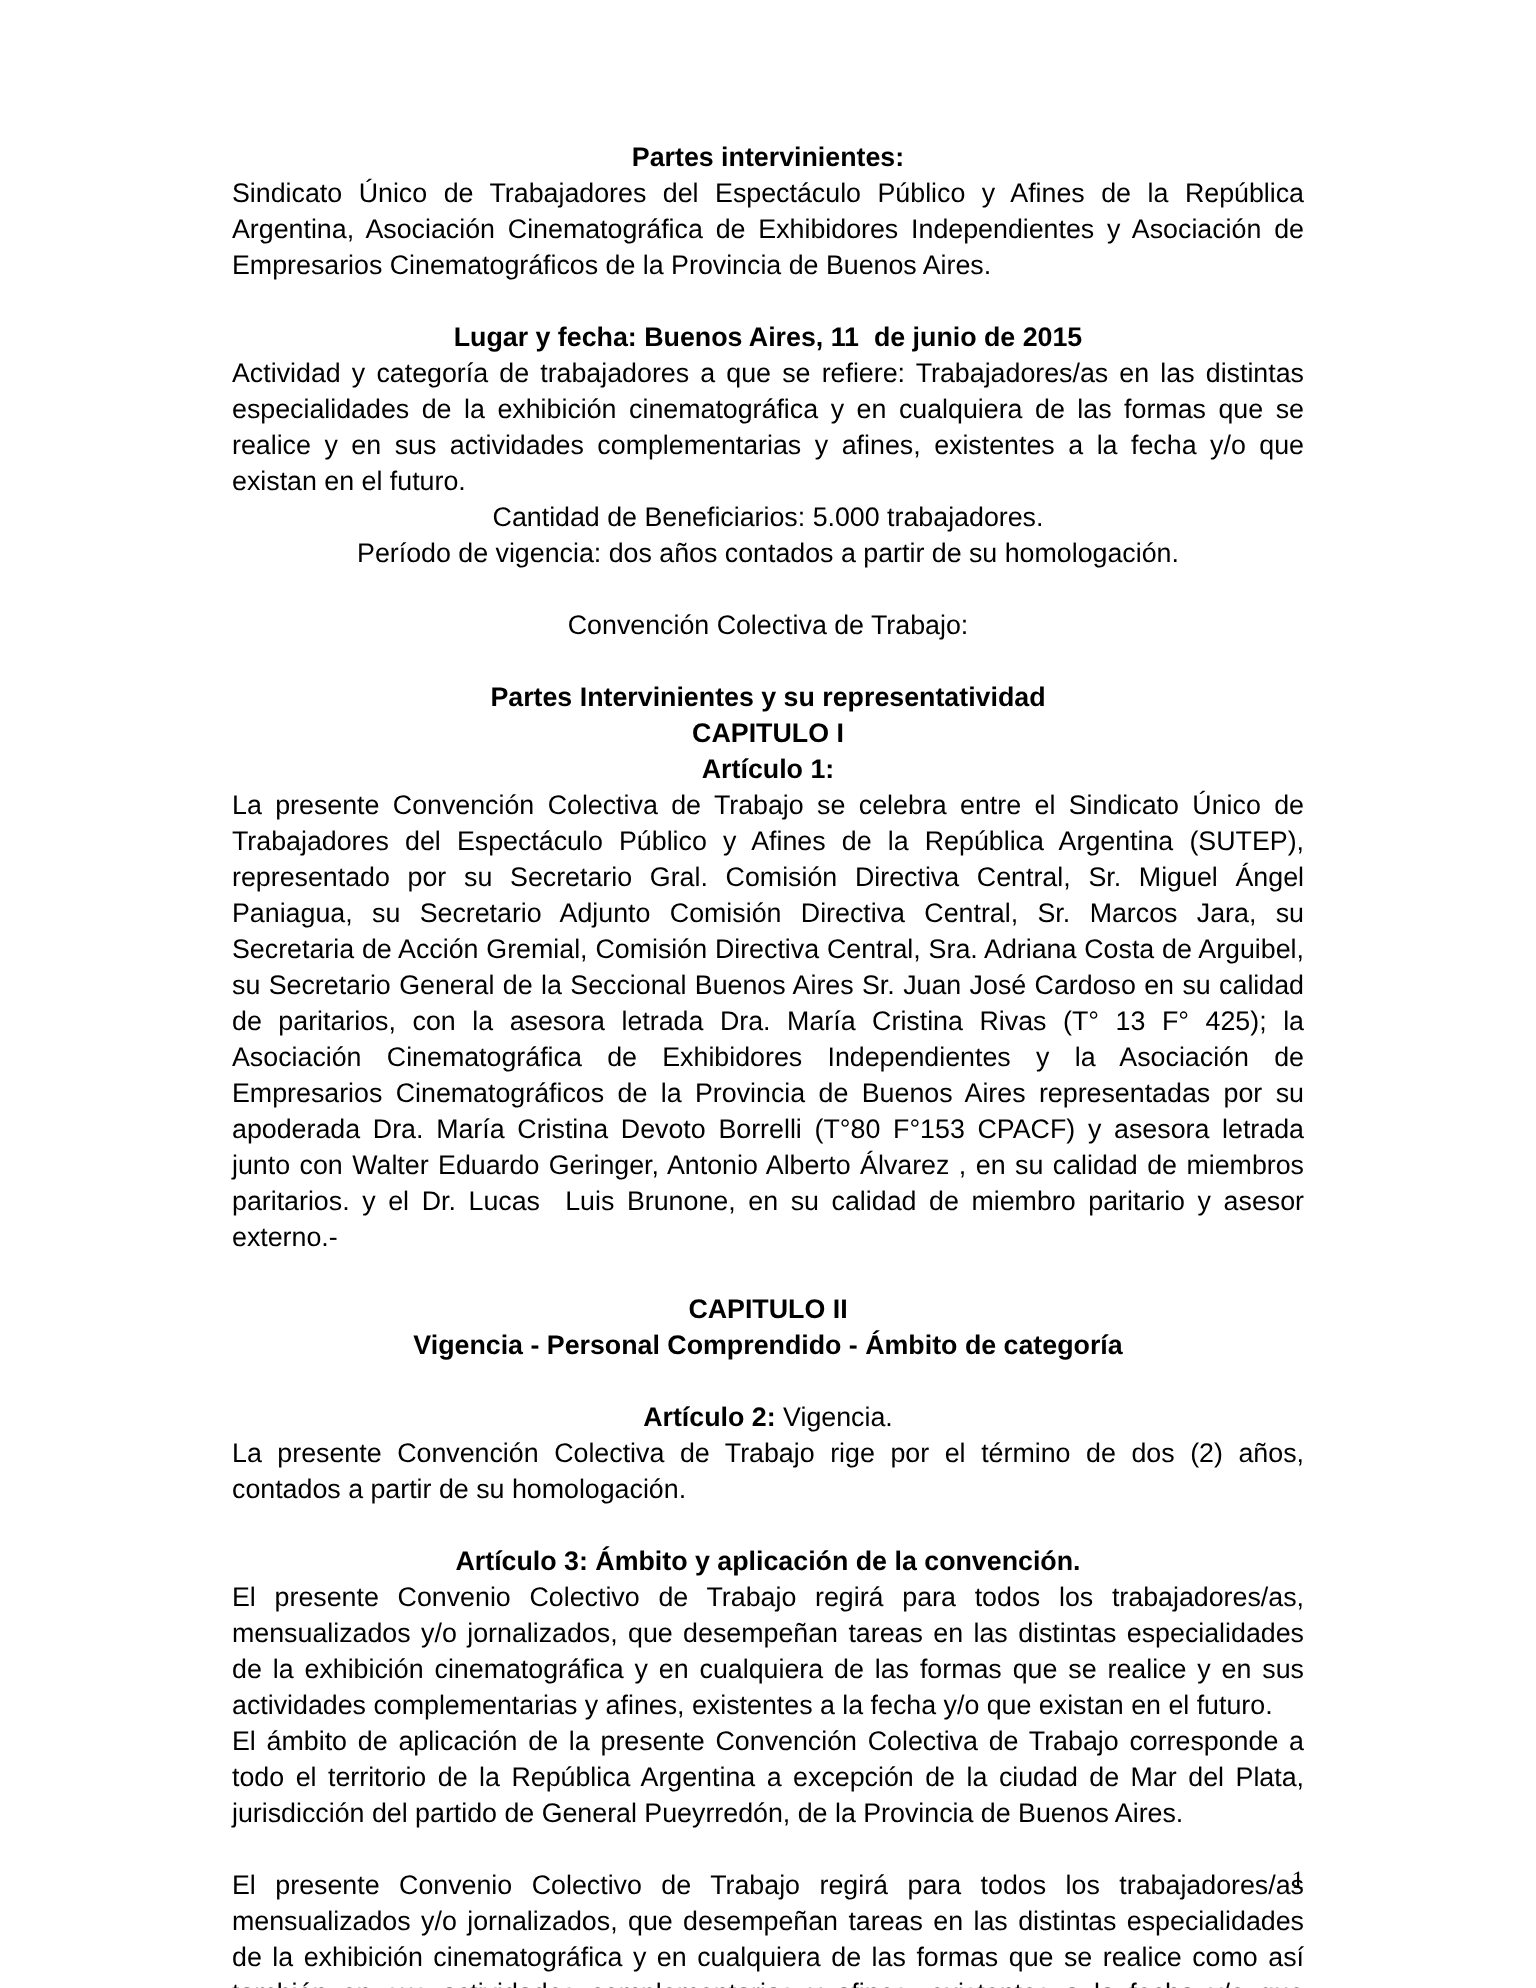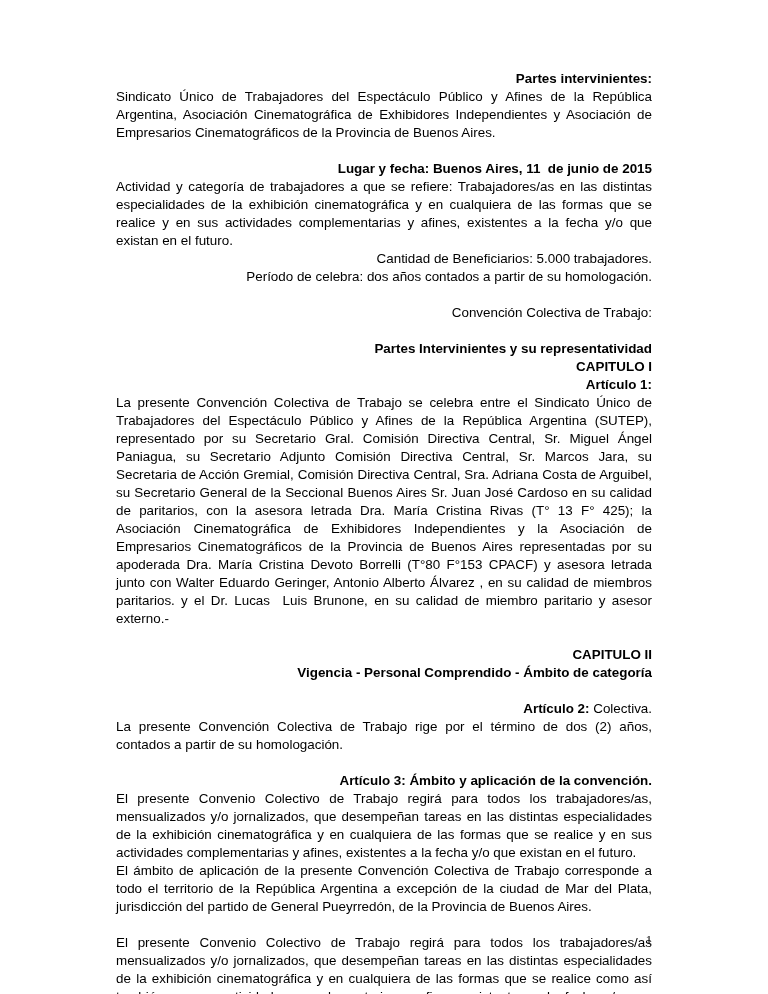--- a/index.html
+++ b/index.html
@@ -31,21 +31,21 @@
     font-size: 13.4px;
     line-height: 18px;
     text-align: justify;
     text-justify: inter-word;
     white-space: pre-wrap;
   }
   p.flow {
     text-align: justify;
   }
   p.left {
-    text-align: right;
+    text-align: center;
   }
   .b {
     font-weight: bold;
   }
   .blank {
     height: 18px;
   }
   .block {
     margin: 0;
   }
@@ -71,21 +71,21 @@
       <p class="left b">Partes intervinientes:</p>
       <p class="flow">Sindicato Único de Trabajadores del Espectáculo Público y Afines de la República Argentina, Asociación Cinematográfica de Exhibidores Independientes y Asociación de Empresarios Cinematográficos de la Provincia de Buenos Aires.</p>
     </div>
 
     <div class="blank"></div>
 
     <div class="block">
       <p class="left b">Lugar y fecha: Buenos Aires, 11  de junio de 2015</p>
       <p class="flow">Actividad y categoría de trabajadores a que se refiere: Trabajadores/as en las distintas especialidades de la exhibición cinematográfica y en cualquiera de las formas que se realice y en sus actividades complementarias y afines, existentes a la fecha y/o que existan en el futuro.</p>
       <p class="left">Cantidad de Beneficiarios: 5.000 trabajadores.</p>
-      <p class="left">Período de celebra: dos años contados a partir de su homologación.</p>
+      <p class="left">Período de vigencia: dos años contados a partir de su homologación.</p>
     </div>
 
     <div class="blank"></div>
 
     <p class="left">Convención Colectiva de Trabajo:</p>
 
     <div class="blank"></div>
 
     <div class="block">
       <p class="left b">Partes Intervinientes y su representatividad</p>
@@ -97,21 +97,21 @@
     <div class="blank"></div>
 
     <div class="block">
       <p class="left b">CAPITULO II</p>
       <p class="left b">Vigencia - Personal Comprendido - Ámbito de categoría</p>
     </div>
 
     <div class="blank"></div>
 
     <div class="block">
-      <p class="left"><span class="b">Artículo 2:</span><span> Colectiva.</span></p>
+      <p class="left"><span class="b">Artículo 2:</span><span> Vigencia.</span></p>
       <p class="flow">La presente Convención Colectiva de Trabajo rige por el término de dos (2) años, contados a partir de su homologación.</p>
     </div>
 
     <div class="blank"></div>
 
     <div class="block">
       <p class="left b">Artículo 3: Ámbito y aplicación de la convención.</p>
       <p class="flow">El presente Convenio Colectivo de Trabajo regirá para todos los trabajadores/as, mensualizados y/o jornalizados, que desempeñan tareas en las distintas especialidades de la exhibición cinematográfica y en cualquiera de las formas que se realice y en sus actividades complementarias y afines, existentes a la fecha y/o que existan en el futuro.</p>
       <p class="flow">El ámbito de aplicación de la presente Convención Colectiva de Trabajo corresponde a todo el territorio de la República Argentina a excepción de la ciudad de Mar del Plata, jurisdicción del partido de General Pueyrredón, de la Provincia de Buenos Aires.</p>
     </div>

